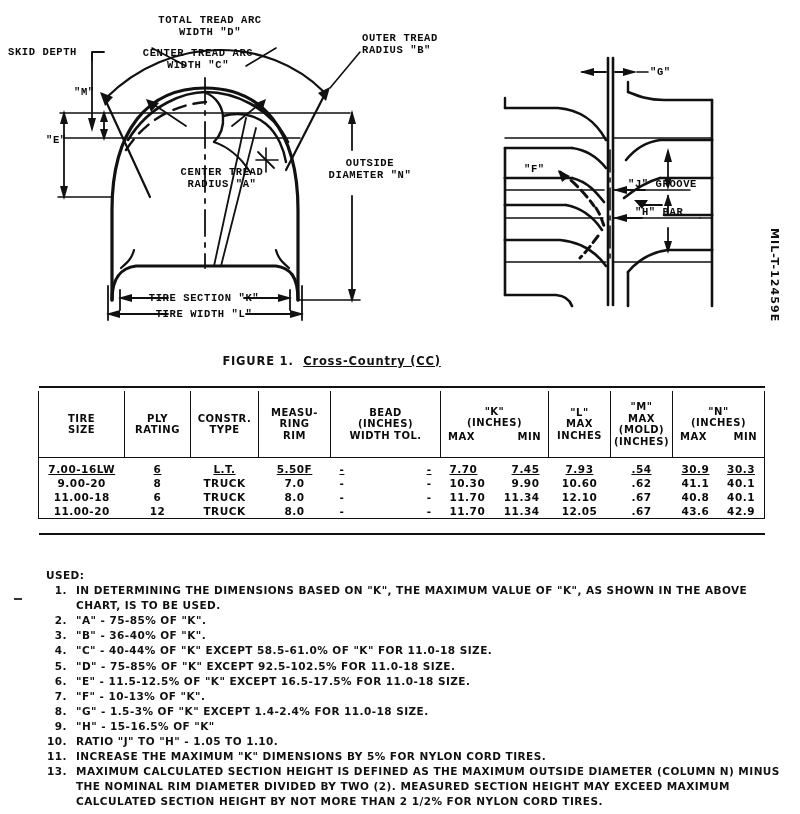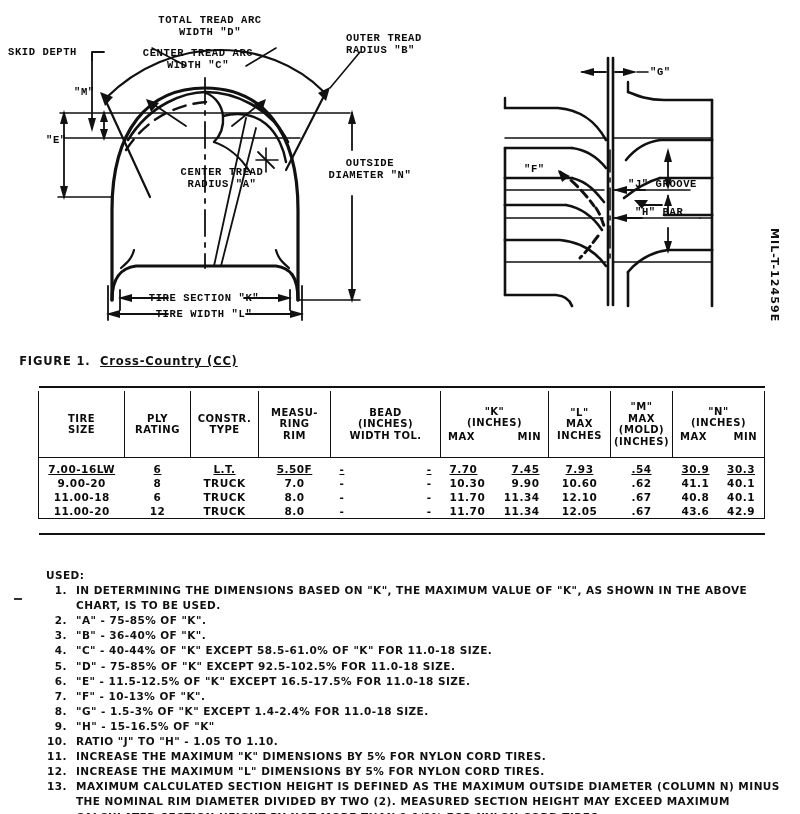--- a/index.html
+++ b/index.html
@@ -59,20 +59,21 @@
     width: 800px; height: 330px;
   }
   .figwrap svg { display: block; }
 
   
   .caption {
     position: absolute;
     left: 0;
     top: 340px;
     width: 644px;
+    text-align: center;
     font-size: 11.5px;
     font-weight: bold;
     letter-spacing: 0.8px;
     white-space: pre;
   }
   .caption .cap-underline { text-decoration: underline; }
 
   
   .tablewrap {
     position: absolute;
@@ -353,21 +354,21 @@
   </div>
 
   <div class="lbl" style="left:8px; top:46px;">SKID DEPTH</div>
 
   <div class="lbl c" style="left:120px; top:14px; width:180px;">TOTAL TREAD ARC
 WIDTH "D"</div>
 
   <div class="lbl c" style="left:103px; top:47px; width:190px;">CENTER TREAD ARC
 WIDTH "C"</div>
 
-  <div class="lbl" style="left:346px; top:32px;">OUTER TREAD
+  <div class="lbl" style="left:362px; top:32px;">OUTER TREAD
 RADIUS "B"</div>
 
   <div class="lbl c" style="left:152px; top:166px; width:140px;">CENTER TREAD
 RADIUS "A"</div>
 
   <div class="lbl c" style="left:312px; top:157px; width:116px;">OUTSIDE
 DIAMETER "N"</div>
 
   <div class="lbl" style="left:74px; top:86px;">"M"</div>
 
@@ -619,24 +620,20 @@
     </div>
     <div class="note-row">
       <span class="note-num">10.</span>
       <span class="note-body">RATIO "J" TO "H" - 1.05 TO 1.10.</span>
     </div>
     <div class="note-row">
       <span class="note-num">11.</span>
       <span class="note-body">INCREASE THE MAXIMUM "K" DIMENSIONS BY 5% FOR NYLON CORD TIRES.</span>
     </div>
     <div class="note-row">
-      <span class="note-num">12.</span>
-      <span class="note-body">INCREASE THE MAXIMUM "L" DIMENSIONS BY 5% FOR NYLON CORD TIRES.</span>
-    </div>
-    <div class="note-row">
       <span class="note-num">13.</span>
       <span class="note-body">MAXIMUM CALCULATED SECTION HEIGHT IS DEFINED AS THE MAXIMUM OUTSIDE DIAMETER (COLUMN N) MINUS
 THE NOMINAL RIM DIAMETER DIVIDED BY TWO (2).  MEASURED SECTION HEIGHT MAY EXCEED MAXIMUM
 CALCULATED SECTION HEIGHT BY NOT MORE THAN 2 1/2% FOR NYLON CORD TIRES.</span>
     </div>
   </div>
 
 </div>
 
 </body></html>

